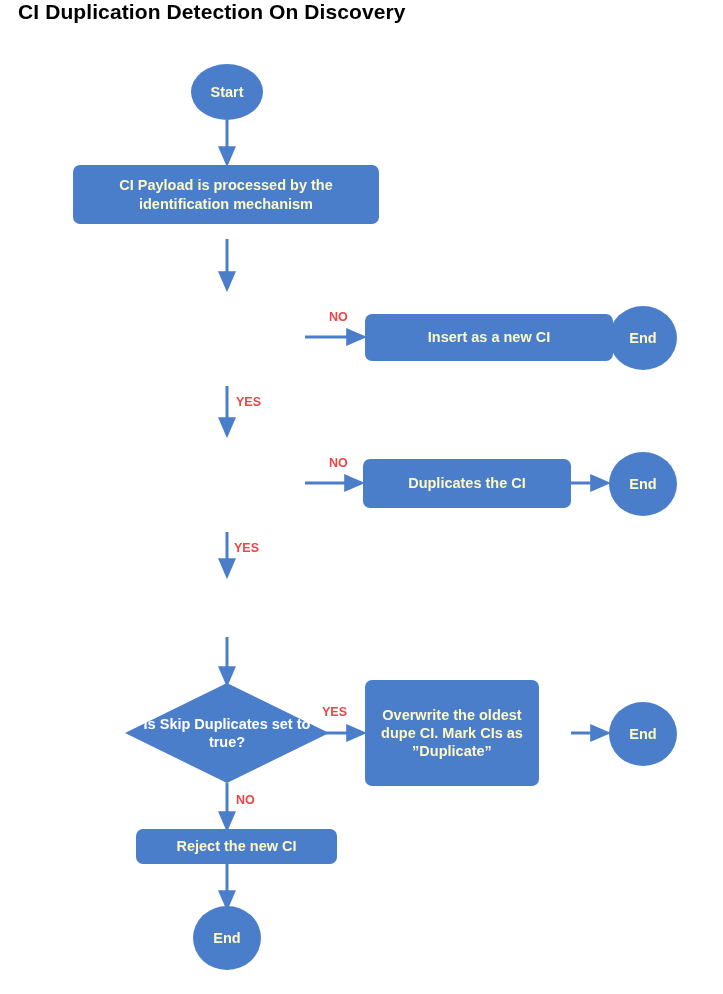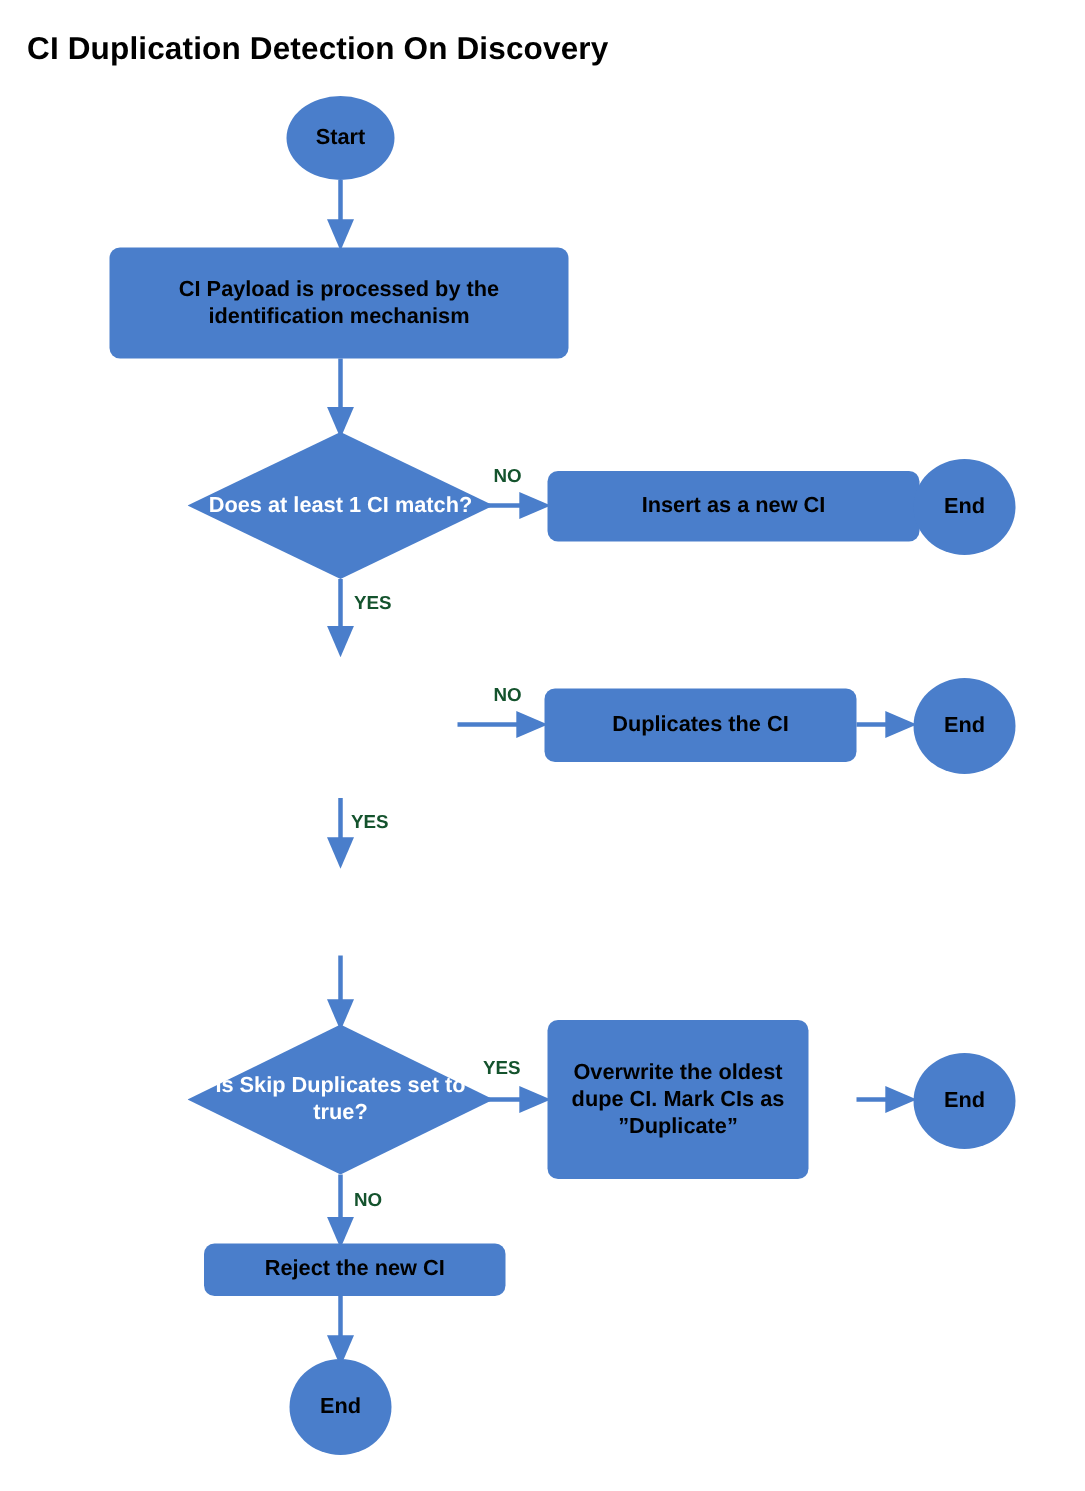--- a/index.html
+++ b/index.html
@@ -11,34 +11,34 @@
     position: relative;
     width: 723px;
     height: 994px;
     background: #ffffff;
     font-family: "Liberation Sans", sans-serif;
     overflow: hidden;
   }
   #title {
     position: absolute;
     left: 18px;
-    top: 21px;
+    top: 0;
     font-size: 21px;
     font-weight: bold;
     color: #000000;
     letter-spacing: 0.1px;
   }
   .node {
     position: absolute;
     box-sizing: border-box;
     display: flex;
     align-items: center;
     justify-content: center;
     text-align: center;
-    color: #000000;
+    color: #fef9c3;
     font-weight: bold;
     font-size: 14.5px;
     line-height: 1.25;
     background: #4a7ecb;
   }
   .terminator {
     border-radius: 50%;
   }
   .process {
     border-radius: 7px;
@@ -63,21 +63,21 @@
     color: #ffffff;
     font-weight: bold;
     font-size: 14.5px;
     line-height: 1.25;
     padding: 0 6px;
   }
   .edge-label {
     position: absolute;
     font-size: 12.5px;
     font-weight: bold;
-    color: #14532d;
+    color: #ef4444;
   }
   svg.connectors {
     position: absolute;
     left: 0;
     top: 0;
     width: 723px;
     height: 994px;
     pointer-events: none;
   }
 </style>
@@ -119,28 +119,24 @@
 
     <line x1="227" y1="783" x2="227" y2="828" stroke="#4a7ecb" stroke-width="3" marker-end="url(#arrowhead)"></line>
 
     <line x1="227" y1="864" x2="227" y2="907" stroke="#4a7ecb" stroke-width="3" marker-end="url(#arrowhead)"></line>
   </svg>
 
   <div class="node terminator" style="left:191px; top:64px; width:72px; height:56px;">
     <span>Start</span>
   </div>
 
-  <div class="node process" style="left:73px; top:165px; width:306px; height:74px;">
+  <div class="node process" style="left:73px; top:165px; width:306px; height:59px;">
     <span>CI Payload is processed by the identification mechanism</span>
   </div>
 
-  <div class="node decision" style="left:125px; top:288px; width:204px; height:98px;">
-    <div class="diamond-bg"></div>
-    <span class="dec-label">Does at least 1 CI match?</span>
-  </div>
 
   <div class="node process" style="left:365px; top:314px; width:248px; height:47px;">
     <span>Insert as a new CI</span>
   </div>
 
   <div class="node terminator" style="left:609px; top:306px; width:68px; height:64px;">
     <span>End</span>
   </div>
 
 

